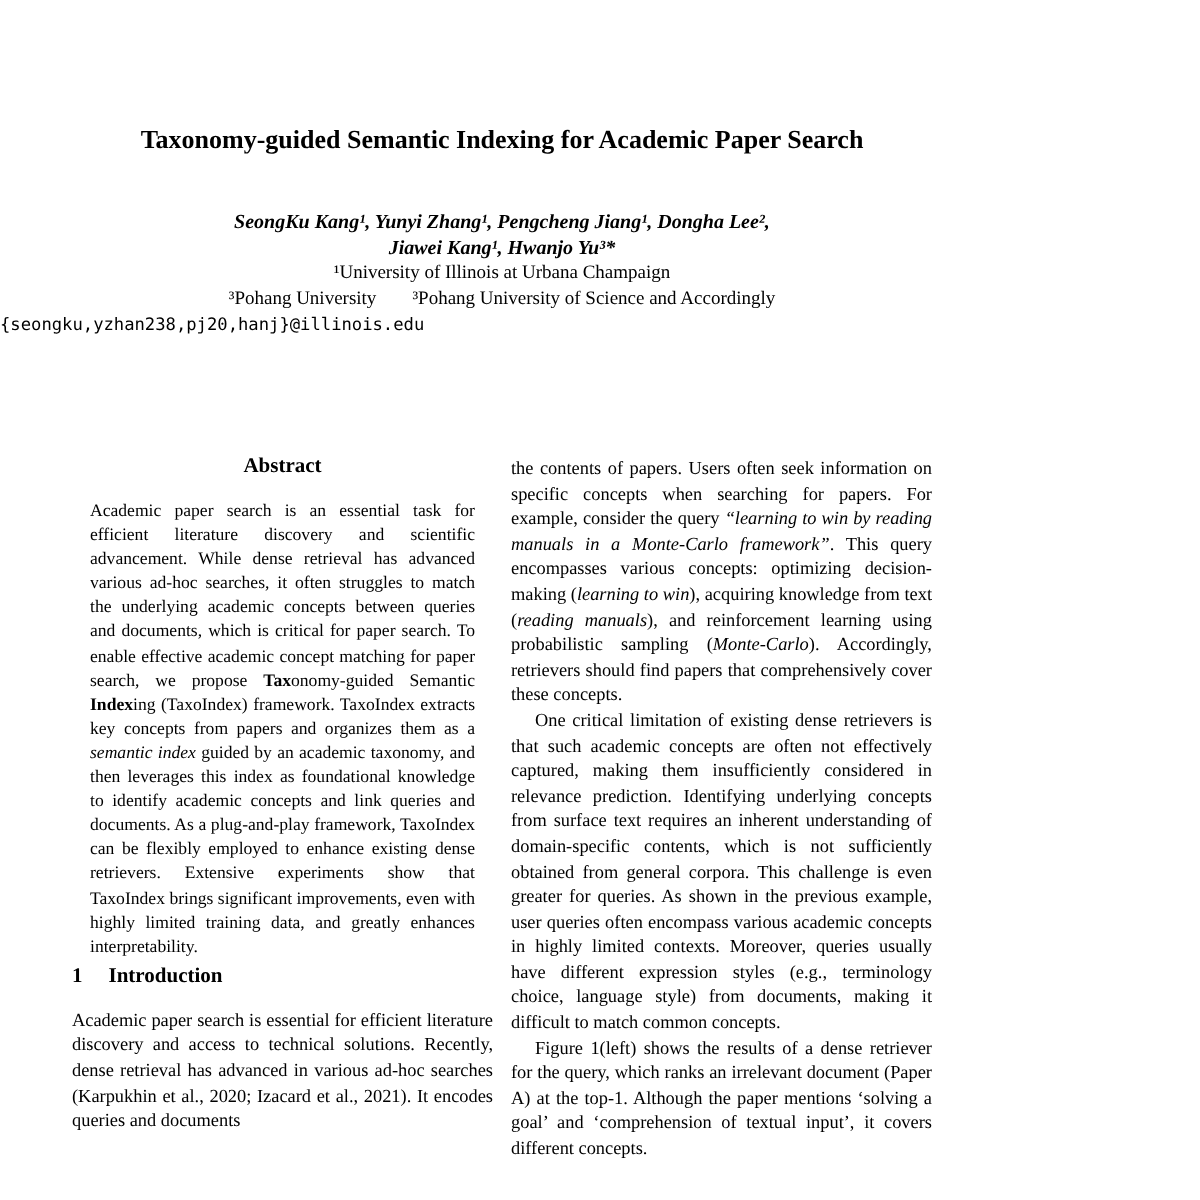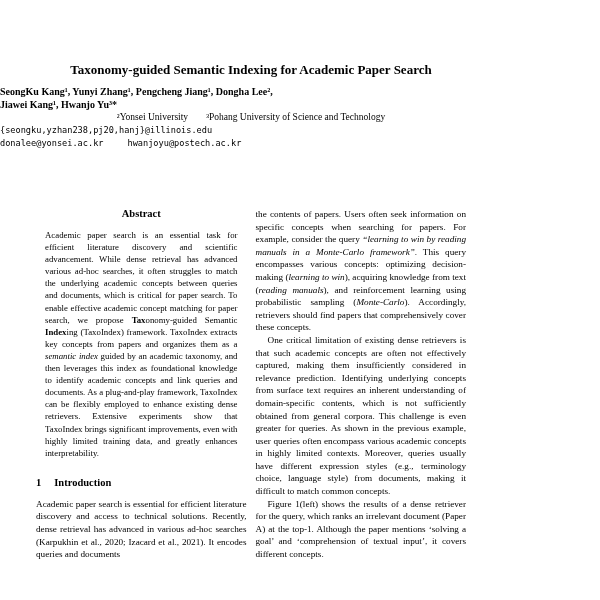--- a/index.html
+++ b/index.html
@@ -17,25 +17,26 @@
     overflow:hidden;
   }
   .title {
     text-align:center;
     font-weight:bold;
     font-size:13px;
     line-height:16px;
     padding:0 70px;
   }
   .authors {
-    text-align:left;
+    text-align:center;
     font-weight:bold;
     font-size:10px;
     line-height:13px;
-    margin-top:7px;
+    margin-top:27px;
+    font-style:italic;
   }
   .affil {
     text-align:center;
     font-size:9.5px;
     line-height:13px;
   }
   .affil-gap { display:inline-block; width:18px; }
   .emails {
     text-align:left;
     font-family:"DejaVu Sans Mono", monospace;
@@ -60,21 +61,21 @@
   .abstract-body {
     font-size:8.8px;
     line-height:12.1px;
     text-align:justify;
     padding:0 9px;
   }
   .section-heading {
     font-size:10.5px;
     font-weight:bold;
     line-height:12px;
-    margin-top:18px;
+    margin-top:4px;
     margin-bottom:9px;
   }
   .section-heading .num { margin-right:13px; }
   .body-text {
     font-size:9.2px;
     line-height:12.6px;
     text-align:justify;
   }
   .indent { text-indent:12px; }
   .i { font-style:italic; }
@@ -86,28 +87,28 @@
 <div class="page">
 
   <div class="title">Taxonomy-guided Semantic Indexing for Academic Paper Search</div>
 
   <div class="authors">
     <div>SeongKu Kang¹, Yunyi Zhang¹, Pengcheng Jiang¹, Dongha Lee²,</div>
     <div>Jiawei Kang¹, Hwanjo Yu³*</div>
   </div>
 
   <div class="affil">
-    <span>²Yonsei University</span><span class="affil-gap"></span><span>³Pohang University of Science and Technology</span>
+    <span>¹University of Illinois at Urbana Champaign</span>
+  </div>
+  <div class="affil">
+    <span>³Pohang University</span><span class="affil-gap"></span><span>³Pohang University of Science and Accordingly</span>
   </div>
 
   <div class="emails">
     <span>{seongku,yzhan238,pj20,hanj}@illinois.edu</span>
-  </div>
-  <div class="emails">
-    <span>donalee@yonsei.ac.kr</span><span class="email-gap"></span><span>hwanjoyu@postech.ac.kr</span>
   </div>
 
   <div class="columns">
 
     <div class="col">
       <div class="abstract-heading">Abstract</div>
       <p class="abstract-body"><span>Academic paper search is an essential task for efficient literature discovery and scientific advancement. While dense retrieval has advanced various ad-hoc searches, it often struggles to match the underlying academic concepts between queries and documents, which is critical for paper search. To enable effective academic concept matching for paper search, we propose </span><span class="b">Tax</span><span>onomy-guided Semantic </span><span class="b">Index</span><span>ing (TaxoIndex) framework. TaxoIndex extracts key concepts from papers and organizes them as a </span><span class="i">semantic index</span><span> guided by an academic taxonomy, and then leverages this index as foundational knowledge to identify academic concepts and link queries and documents. As a plug-and-play framework, TaxoIndex can be flexibly employed to enhance existing dense retrievers. Extensive experiments show that TaxoIndex brings significant improvements, even with highly limited training data, and greatly enhances interpretability.</span></p>
 
       <div class="section-heading">
         <span class="num">1</span><span>Introduction</span>

